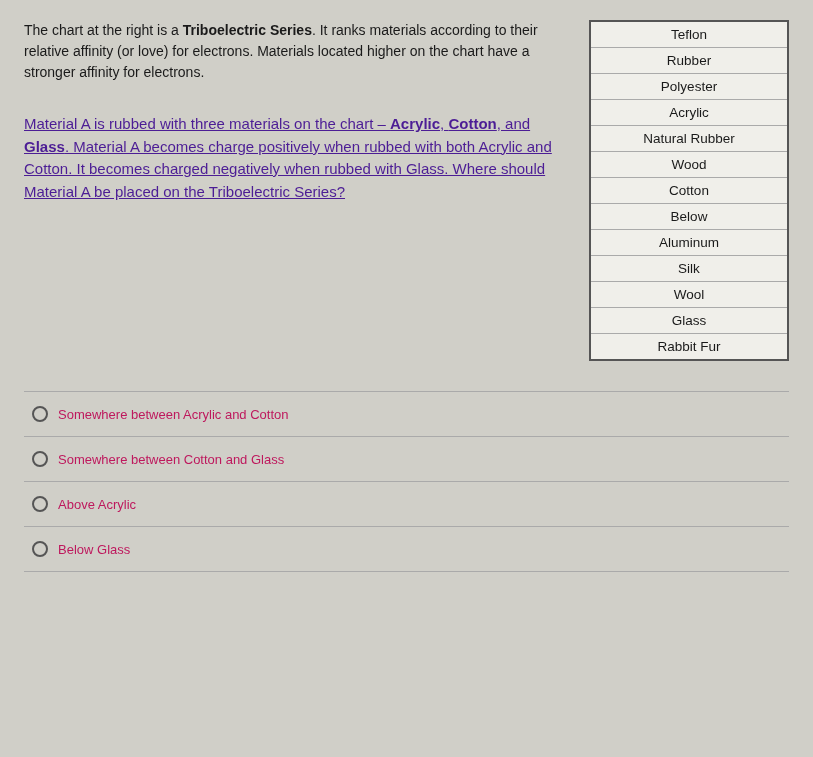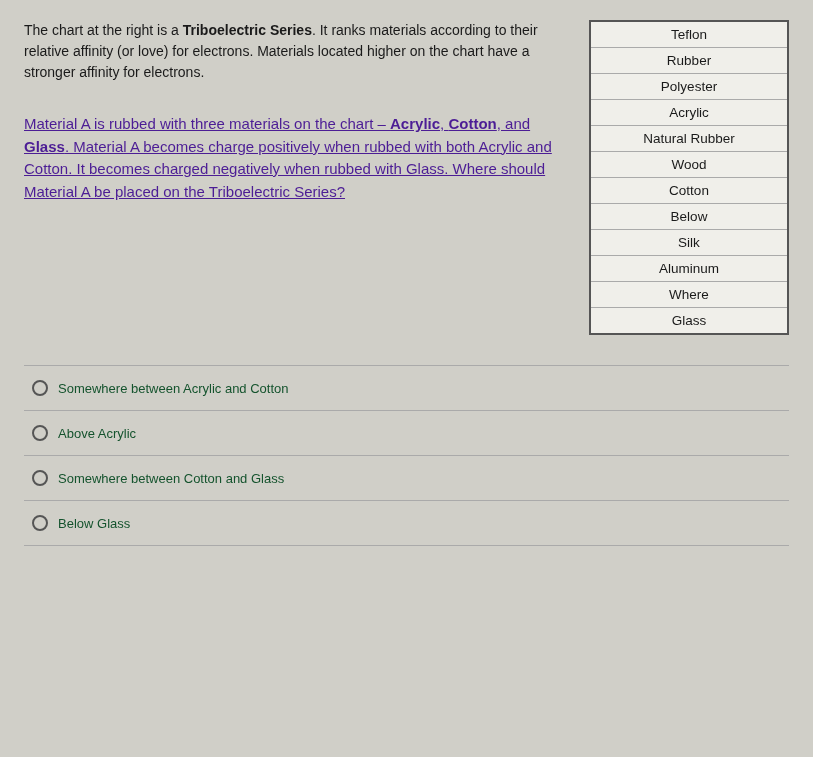--- a/index.html
+++ b/index.html
@@ -85,21 +85,21 @@
     }
 
     .answer-option {
       display: flex;
       align-items: center;
       gap: 10px;
       padding: 14px 8px;
       border-bottom: 1px solid #aaa;
       cursor: pointer;
       font-size: 13px;
-      color: #14532d;
+      color: #be185d;
       background-color: transparent;
     }
 
     .answer-option:first-child {
       border-top: 1px solid #aaa;
     }
 
     .radio-circle {
       width: 16px;
       height: 16px;
@@ -127,39 +127,40 @@
     <div class="chart-container">
 
     <div class="chart-row">Teflon</div>
         <div class="chart-row">Rubber</div>
         <div class="chart-row">Polyester</div>
         <div class="chart-row">Acrylic</div>
         <div class="chart-row">Natural Rubber</div>
         <div class="chart-row">Wood</div>
         <div class="chart-row">Cotton</div>
         <div class="chart-row">Below</div>
+        <div class="chart-row">Aluminum</div>
         <div class="chart-row">Silk</div>
-        <div class="chart-row">Aluminum</div>
-        <div class="chart-row">Where</div>
+        <div class="chart-row">Wool</div>
         <div class="chart-row">Glass</div>
+        <div class="chart-row">Rabbit Fur</div>
       </div>
   </div>
 
   <div class="answers-section">
 
   <div class="answer-option">
         <div class="radio-circle"></div>
         <span>Somewhere between Acrylic and Cotton</span>
       </div>
       <div class="answer-option">
         <div class="radio-circle"></div>
-        <span>Above Acrylic</span>
+        <span>Somewhere between Cotton and Glass</span>
       </div>
       <div class="answer-option">
         <div class="radio-circle"></div>
-        <span>Somewhere between Cotton and Glass</span>
+        <span>Above Acrylic</span>
       </div>
       <div class="answer-option">
         <div class="radio-circle"></div>
         <span>Below Glass</span>
       </div>
     </div>
 </div>
 
 </body></html>

